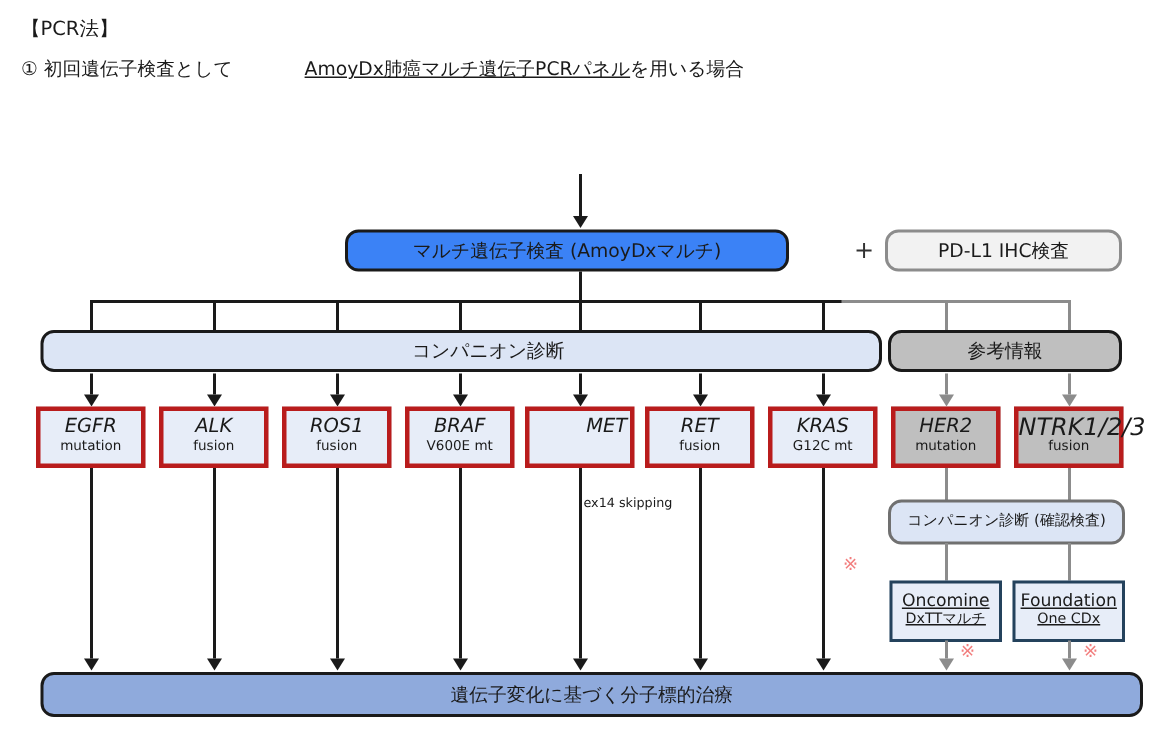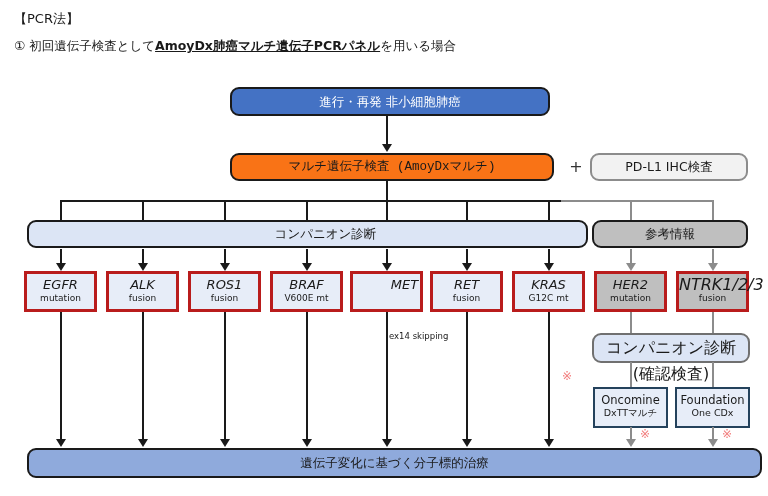--- a/index.html
+++ b/index.html
@@ -2,41 +2,41 @@
 <html><head>
 <meta charset="utf-8">
 <style>
   * { margin:0; padding:0; box-sizing:border-box; }
   html,body { background:#ffffff; }
   body { font-family:"DejaVu Sans","Liberation Sans",sans-serif; color:#1a1a1a; }
   #canvas { position:relative; width:768px; height:496px; background:#fff; overflow:hidden; }
 
   .hdr-tag { position:absolute; left:14px; top:10px; font-size:13px; }
   .hdr-case { position:absolute; left:14px; top:38px; font-size:12.5px; }
-  .hdr-case .emph { font-weight:bold; text-decoration:underline; }
+  .hdr-case .emph { font-weight:normal; text-decoration:underline;margin-left:48px; }
 
   .pill { position:absolute; border:2px solid #1a1a1a; border-radius:9px; text-align:center; font-size:12.5px; }
   .box-top { left:230px; top:87px; width:320px; height:29px; background:#4472C4; color:#ffffff; line-height:25px; }
-  .box-multi { left:230px; top:153px; width:324px; height:28px; background:#f97316; line-height:24px;font-family:Liberation Mono, monospace; }
+  .box-multi { left:230px; top:153px; width:296px; height:28px; background:#3b82f6; line-height:24px; }
   .box-pdl1 { left:590px; top:153px; width:158px; height:28px; background:#F2F2F2; border-color:#8C8C8C; line-height:24px; }
   .box-comp { left:27px; top:220px; width:561px; height:28px; background:#DCE5F5; line-height:24px;padding-left:36px; }
   .box-ref { left:592px; top:220px; width:156px; height:28px; background:#BFBFBF; line-height:24px; }
-  .box-confirm { left:592px; top:333px; width:158px; height:30px; background:#DCE5F5; border-color:#707070; font-size:16px; line-height:26px; }
+  .box-confirm { left:592px; top:333px; width:158px; height:30px; background:#DCE5F5; border-color:#707070; font-size:10px; line-height:26px; }
   .box-bottom { left:27px; top:448px; width:735px; height:30px; background:#8FAADC; line-height:26px; }
 
   .plus { position:absolute; left:564px; top:157px; width:24px; text-align:center; font-size:16px; color:#333; }
 
   .gene-box { position:absolute; top:271px; width:73px; height:41px; background:#E7EDF8;
               border:3px solid #b91c1c; text-align:center; padding-top:3px; }
   .gene-box.ref { background:#BFBFBF; }
   .gene-name { font-style:italic; font-size:13px; line-height:16px; white-space:nowrap; }
   .gene-sub  { font-size:9px; line-height:11px; white-space:nowrap; }
 
   .test-box { position:absolute; top:387px; width:75px; height:41px; background:#E7EDF8;
-              border:2px solid #24425C; text-align:center; padding-top:4px; }
+              border:2px solid #24425C; text-align:center; padding-top:4px;text-decoration:underline; }
   .test-l1 { font-size:11.5px; line-height:14px; white-space:nowrap; }
   .test-l2 { font-size:9.5px; line-height:12px; white-space:nowrap; }
 
   .v { position:absolute; width:2px; background:#1a1a1a; }
   .h { position:absolute; height:2px; background:#1a1a1a; }
   .g { background:#8C8C8C; }
   .arr { position:absolute; width:2px; background:#1a1a1a; }
   .arr::after { content:""; position:absolute; left:-4px; bottom:-8px;
                 border-left:5px solid transparent; border-right:5px solid transparent;
                 border-top:8px solid #1a1a1a; }
@@ -48,21 +48,20 @@
 </head>
 <body>
 
 <div id="canvas">
 
   <div class="hdr-tag">【PCR法】</div>
   <div class="hdr-case">
     <span>① 初回遺伝子検査として</span><span class="emph">AmoyDx肺癌マルチ遺伝子PCRパネル</span><span>を用いる場合</span>
   </div>
 
-  <div class="pill box-top">進行・再発 非小細胞肺癌</div>
   <div class="arr" style="left:385.5px; top:116px; height:28px;"></div>
   <div class="pill box-multi">マルチ遺伝子検査 (AmoyDxマルチ)</div>
   <div class="plus">+</div>
   <div class="pill box-pdl1">PD-L1 IHC検査</div>
 
   <div class="v" style="left:385.5px; top:181px; height:21px;"></div>
   <div class="h" style="left:59.5px; top:200px; width:502px;"></div>
   <div class="h g" style="left:561px; top:200px; width:152.5px;"></div>
 
   <div class="v" style="left:59.5px;  top:200px; height:21px;"></div>

